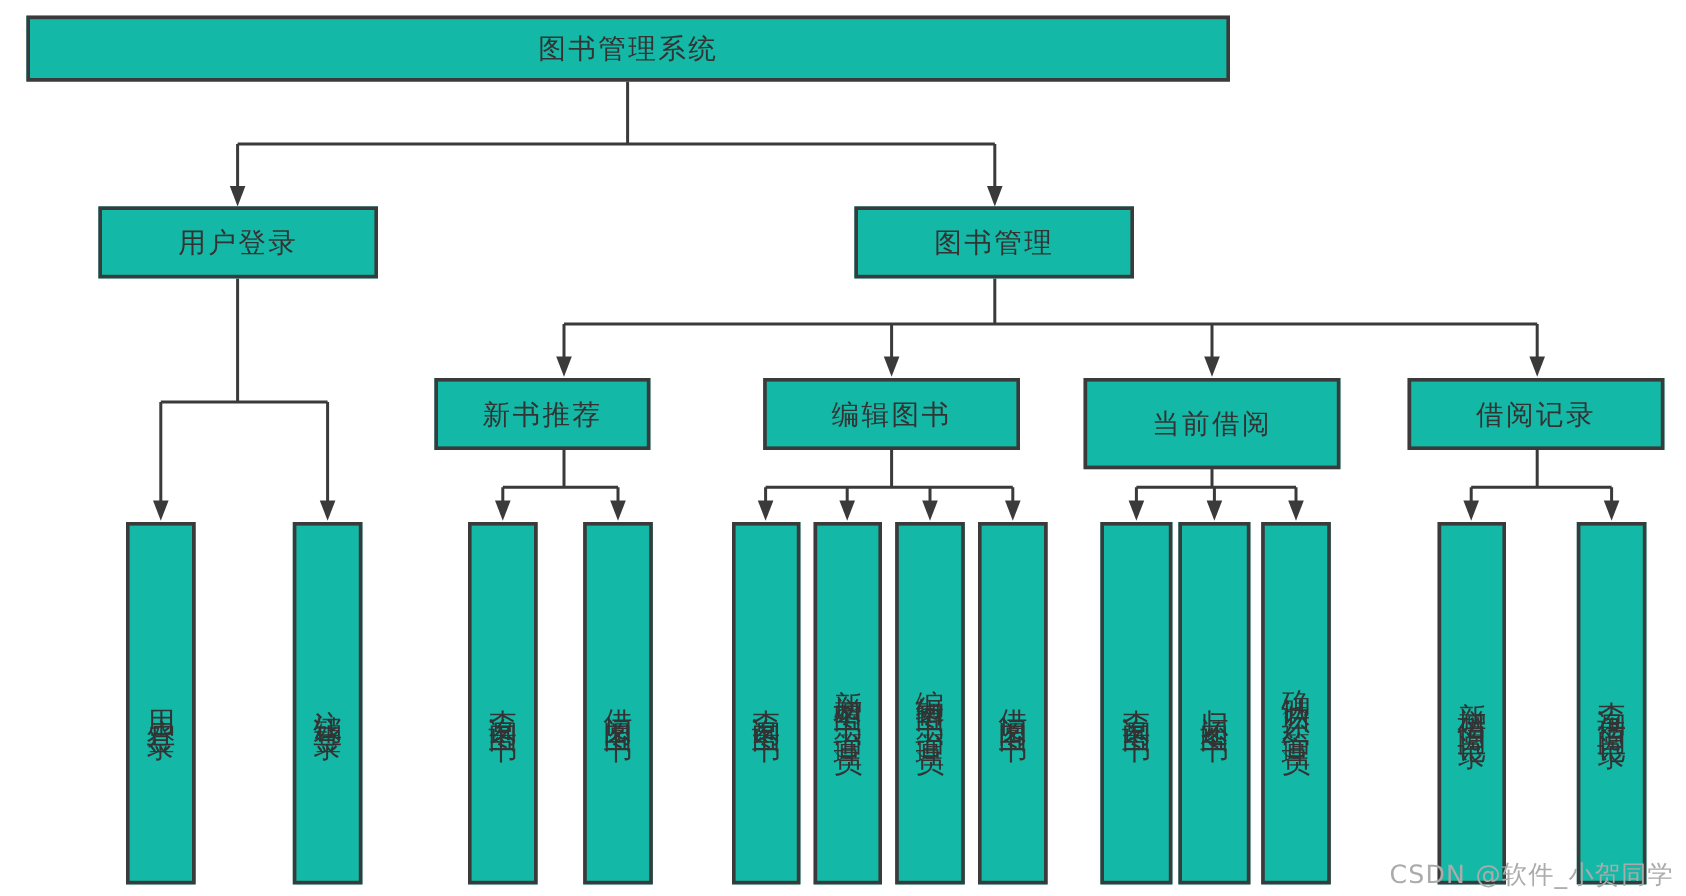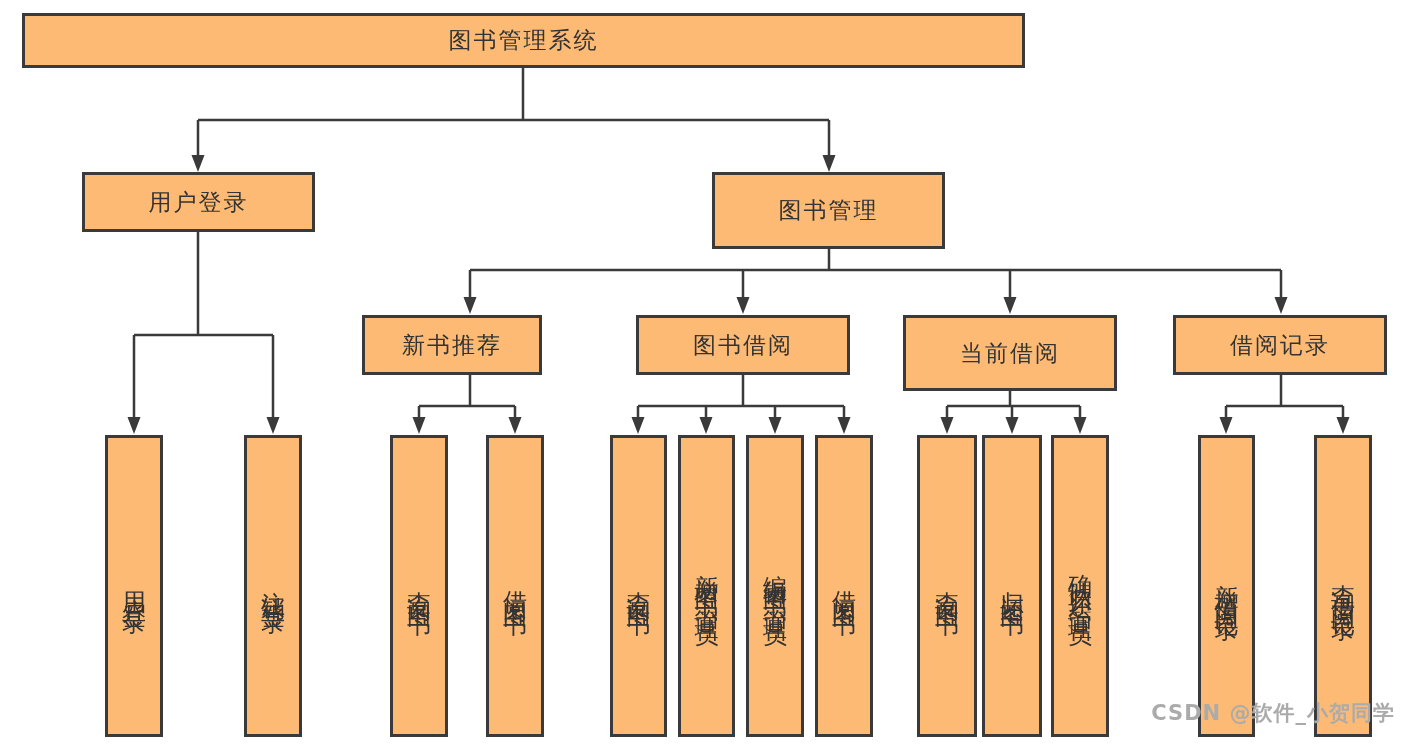--- a/index.html
+++ b/index.html
@@ -11,43 +11,42 @@
     overflow:hidden;
   }
   .connectors{
     position:absolute;left:0;top:0;width:1405px;height:747px;
     pointer-events:none;
   }
   .box{
     position:absolute;
     box-sizing:border-box;
     border:3px solid #3a3a3a;
-    background:#fdba74;
+    background:#14b8a6;
     display:flex;align-items:center;justify-content:center;
     color:#333333;
     font-size:23px;
     letter-spacing:2px;
     z-index:1;
   }
   .leaf{
     writing-mode:vertical-rl;
     text-orientation:mixed;
     font-size:24px;
     letter-spacing:7px;
     line-height:1;
   }
   .watermark{
     position:absolute;
-    right:10px;bottom:20px;
+    right:10px;bottom:4px;
     color:#ababab;
     font-size:21px;
     letter-spacing:1px;
     z-index:2;
     white-space:nowrap;
-    font-weight:bold;
   }
 </style>
 </head>
 <body>
 
 <div class="stage">
 
   <svg class="connectors" viewBox="0 0 1405 747" xmlns="http://www.w3.org/2000/svg">
     <g stroke="#3a3a3a" stroke-width="2.5" fill="none">
 
@@ -84,24 +83,24 @@
       <polygon points="1005.5,417 1018.5,417 1012,434"></polygon>
       <polygon points="1073.5,417 1086.5,417 1080,434"></polygon>
       <polygon points="1219.5,417 1232.5,417 1226,434"></polygon>
       <polygon points="1336.5,417 1349.5,417 1343,434"></polygon>
     </g>
   </svg>
 
   <div class="box" style="left:22px;top:13px;width:1003px;height:55px">图书管理系统</div>
 
   <div class="box" style="left:82px;top:172px;width:233px;height:60px">用户登录</div>
-  <div class="box" style="left:712px;top:172px;width:233px;height:77px">图书管理</div>
+  <div class="box" style="left:712px;top:172px;width:233px;height:60px">图书管理</div>
 
   <div class="box" style="left:362px;top:315px;width:180px;height:60px">新书推荐</div>
-  <div class="box" style="left:636px;top:315px;width:214px;height:60px">图书借阅</div>
+  <div class="box" style="left:636px;top:315px;width:214px;height:60px">编辑图书</div>
   <div class="box" style="left:903px;top:315px;width:214px;height:76px">当前借阅</div>
   <div class="box" style="left:1173px;top:315px;width:214px;height:60px">借阅记录</div>
 
   <div class="box leaf" style="left:105px;top:435px;width:58px;height:302px">用户登录</div>
   <div class="box leaf" style="left:244px;top:435px;width:58px;height:302px">注销登录</div>
 
   <div class="box leaf" style="left:390px;top:435px;width:58px;height:302px">查询图书</div>
   <div class="box leaf" style="left:486px;top:435px;width:58px;height:302px">借阅图书</div>
 
   <div class="box leaf" style="left:610px;top:435px;width:57px;height:302px">查询图书</div>

